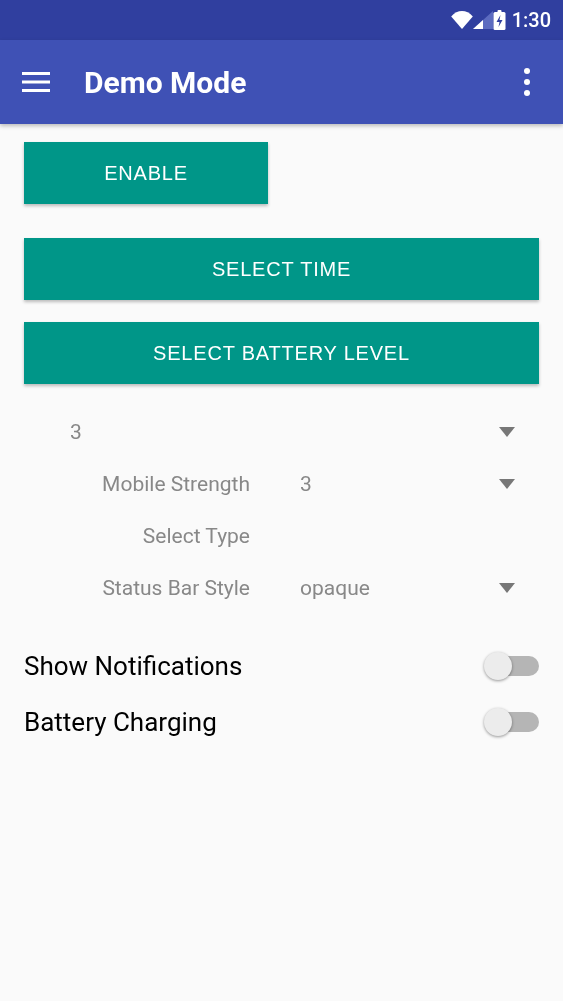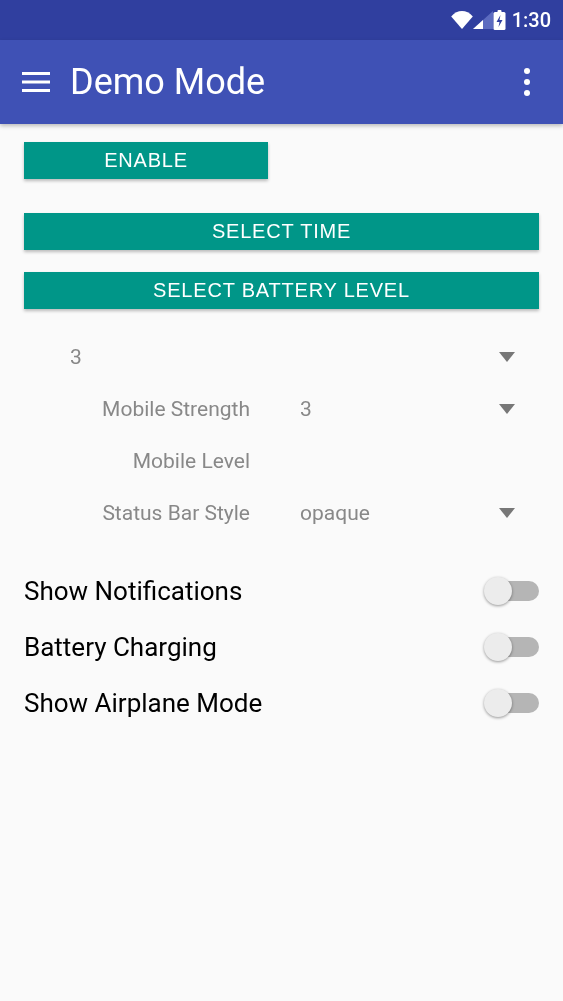--- a/index.html
+++ b/index.html
@@ -25,21 +25,21 @@
     background: #3f51b5;
     display: flex;
     align-items: center;
     padding: 0 18px;
     color: #fff;
     box-shadow: 0 2px 4px rgba(0,0,0,0.25);
     position: relative;
     z-index: 2;
   }
   .app-bar .menu-btn { width: 36px; height: 36px; display: flex; align-items: center; justify-content: center; cursor: pointer; }
-  .app-bar .title { font-size: 36px; margin-left: 16px; font-weight: 400; flex: 1; }
+  .app-bar .title { font-size: 30px; margin-left: 30px; font-weight: 700; flex: 1; }
   .app-bar .overflow-btn { width: 36px; height: 36px; display: flex; flex-direction: column; align-items: center; justify-content: center; gap: 5px; cursor: pointer; }
   .app-bar .overflow-btn .dot { width: 6px; height: 6px; border-radius: 50%; background: #fff; }
   
   
   .content { padding: 18px 24px; }
   .warning {
     text-align: center;
     color: #888;
     font-size: 22px;
     line-height: 1.35;
@@ -49,21 +49,21 @@
   .row { display: flex; align-items: center; margin-bottom: 12px; }
   
   .btn {
     background: #009688;
     color: #fff;
     text-transform: uppercase;
     font-size: 20px;
     font-weight: 500;
     letter-spacing: 0.8px;
     border: none;
-    height: 37px;
+    height: 62px;
     display: flex;
     align-items: center;
     justify-content: center;
     box-shadow: 0 2px 3px rgba(0,0,0,0.25);
     cursor: pointer;
   }
   .btn-enable { width: 244px; }
   .btn-full { width: 100%; margin-bottom: 22px; }
   
   .show-group { flex: 1; display: flex; align-items: center; justify-content: flex-end; gap: 18px; padding-right: 6px; }
@@ -188,21 +188,21 @@
     <div class="dropdown-value-wrap">
       <span class="dropdown-value">3</span>
       <span class="dropdown-arrow">
           <svg width="16" height="10" viewBox="0 0 16 10">
             <path d="M0 0 L8 10 L16 0 Z" fill="#777"></path>
           </svg>
         </span>
     </div>
   </div>
   <div class="dropdown-row">
-    <div class="dropdown-label">Mobile Level</div>
+    <div class="dropdown-label">Select Type</div>
   </div>
   <div class="dropdown-row">
     <div class="dropdown-label">Status Bar Style</div>
     <div class="dropdown-value-wrap">
       <span class="dropdown-value">opaque</span>
       <span class="dropdown-arrow">
           <svg width="16" height="10" viewBox="0 0 16 10">
             <path d="M0 0 L8 10 L16 0 Z" fill="#777"></path>
           </svg>
         </span>
@@ -211,18 +211,14 @@
 
   <div class="toggle-list">
     <div class="toggle-row">
       <span class="toggle-label">Show Notifications</span>
       <div class="switch"></div>
     </div>
     <div class="toggle-row">
       <span class="toggle-label">Battery Charging</span>
       <div class="switch"></div>
     </div>
-    <div class="toggle-row">
-      <span class="toggle-label">Show Airplane Mode</span>
-      <div class="switch"></div>
-    </div>
   </div>
 </div>
 
 </body></html>

